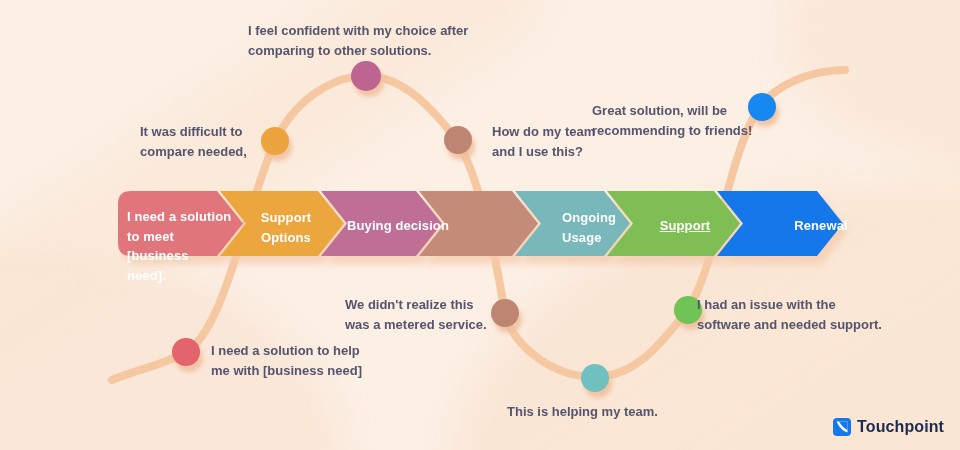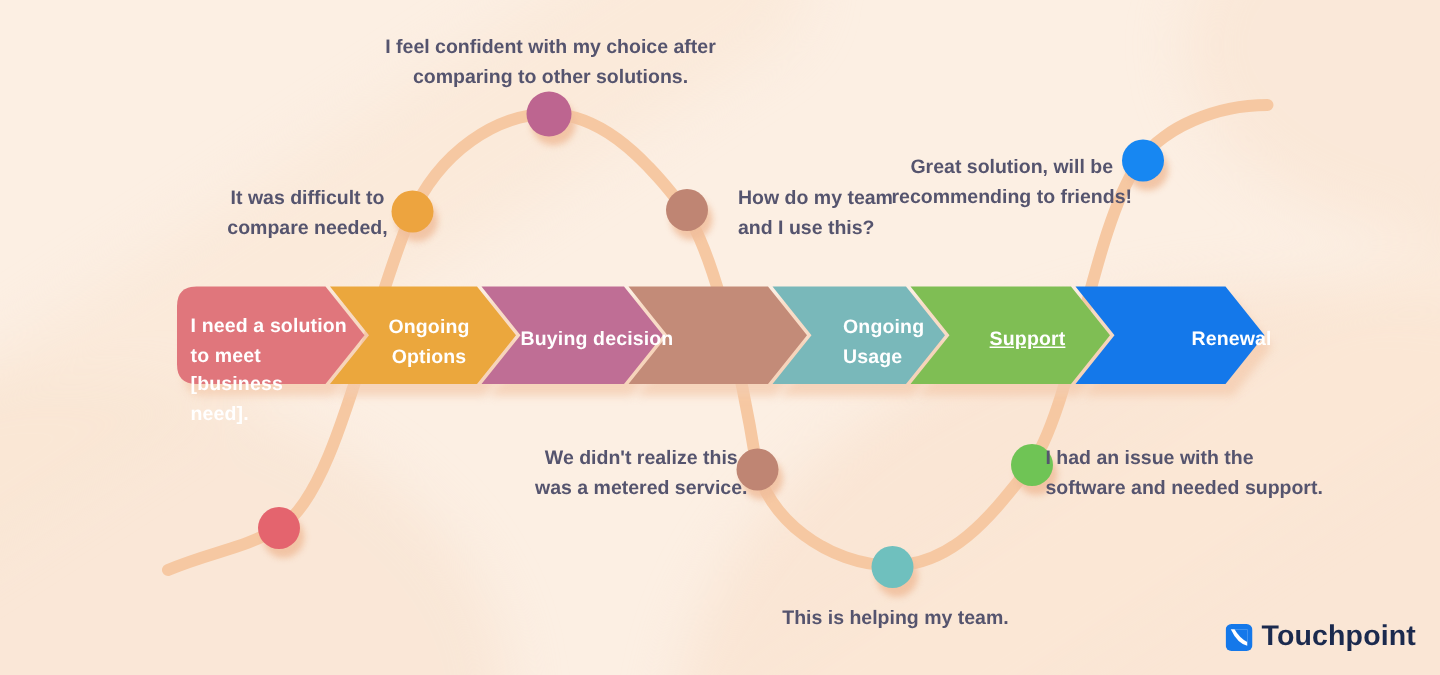--- a/index.html
+++ b/index.html
@@ -25,28 +25,28 @@
   }
   .stage-label.center{text-align:center;}
   .note{
     position:absolute;
     color:#55546E;
     font-size:13px;
     font-weight:600;
     line-height:1.5;
     white-space:pre-line;
   }
-  .note.center{text-align:center;}
+  .note.center{}
   .logo{
     position:absolute;
     right:16px;bottom:14px;
     display:flex;align-items:center;gap:6px;
   }
   .logo-text{
-    font-size:19px;
+    font-size:16px;
     font-weight:700;
     color:#1B2A4E;
     letter-spacing:.1px;
     text-align:right;
   }
 </style>
 </head>
 <body>
 
 <div class="canvas">
@@ -107,26 +107,28 @@
     <polygon points="321,191 416,191 442,223.5 416,256 321,256 347,223.5" fill="#BF6E95"></polygon>
     <polygon points="419,191 512,191 538,223.5 512,256 419,256 445,223.5" fill="#C38B78"></polygon>
     <polygon points="515,191 604,191 630,223.5 604,256 515,256 541,223.5" fill="#79B8BA"></polygon>
     <polygon points="607,191 714,191 740,223.5 714,256 607,256 633,223.5" fill="#7FBE54"></polygon>
     <polygon points="717,191 817,191 843,223.5 817,256 717,256 743,223.5" fill="#1478EA"></polygon>
   </svg>
 
   <div class="stage-label" style="left:127px;top:196px;width:108px;margin-top:11px;">I need a solution
 to meet [business
 need].</div>
-  <div class="stage-label center" style="left:240px;top:208px;width:92px;">Ongoing Options</div>
+  <div class="stage-label center" style="left:240px;top:208px;width:92px;">Support Options</div>
   <div class="stage-label center" style="left:342px;top:216px;width:112px;">Buying decision</div>
   <div class="stage-label" style="left:562px;top:208px;width:72px;">Ongoing Usage</div>
   <div class="stage-label center" style="left:637px;top:216px;width:96px;text-decoration:underline;">Support</div>
   <div class="stage-label center" style="left:773px;top:216px;width:96px;">Renewal</div>
 
+  <div class="note" style="left:211px;top:341px;width:180px;">I need a solution to help
+me with [business need]</div>
   <div class="note center" style="left:140px;top:122px;width:130px;">It was difficult to
 compare needed,</div>
   <div class="note center" style="left:248px;top:21px;width:238px;">I feel confident with my choice after
 comparing to other solutions.</div>
   <div class="note" style="left:492px;top:122px;width:135px;">How do my team
 and I use this?</div>
   <div class="note center" style="left:345px;top:295px;width:165px;">We didn't realize this
 was a metered service.</div>
   <div class="note center" style="left:507px;top:402px;width:180px;">This is helping my team.</div>
   <div class="note" style="left:697px;top:295px;width:200px;">I had an issue with the

